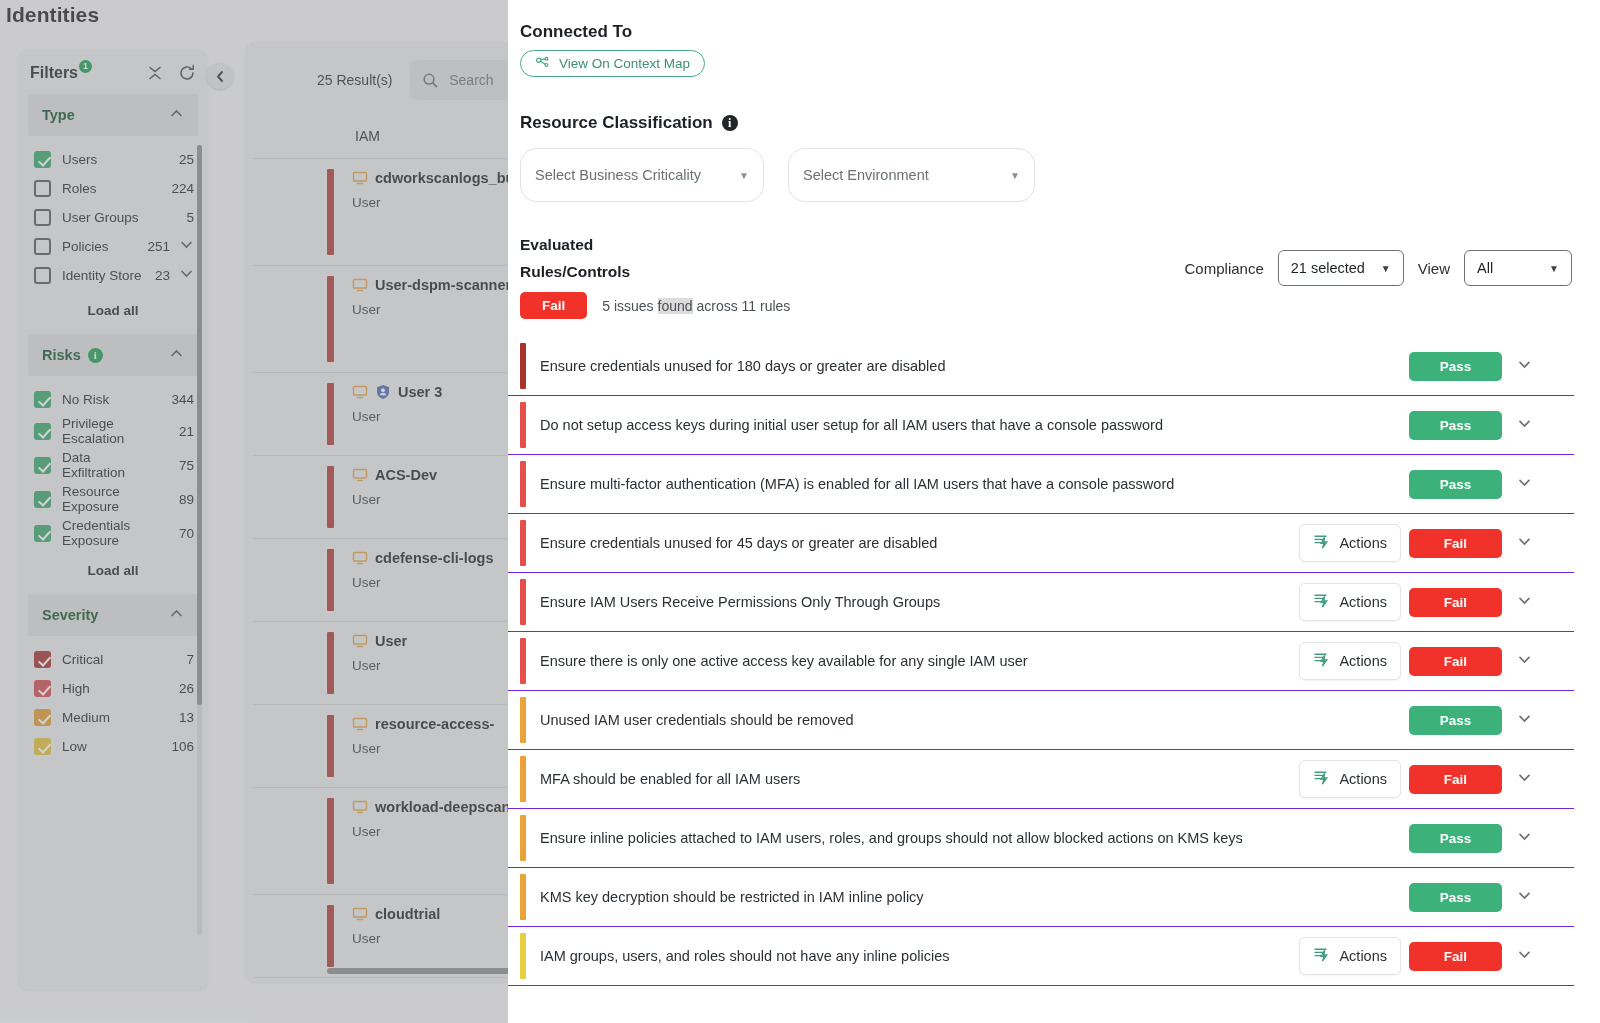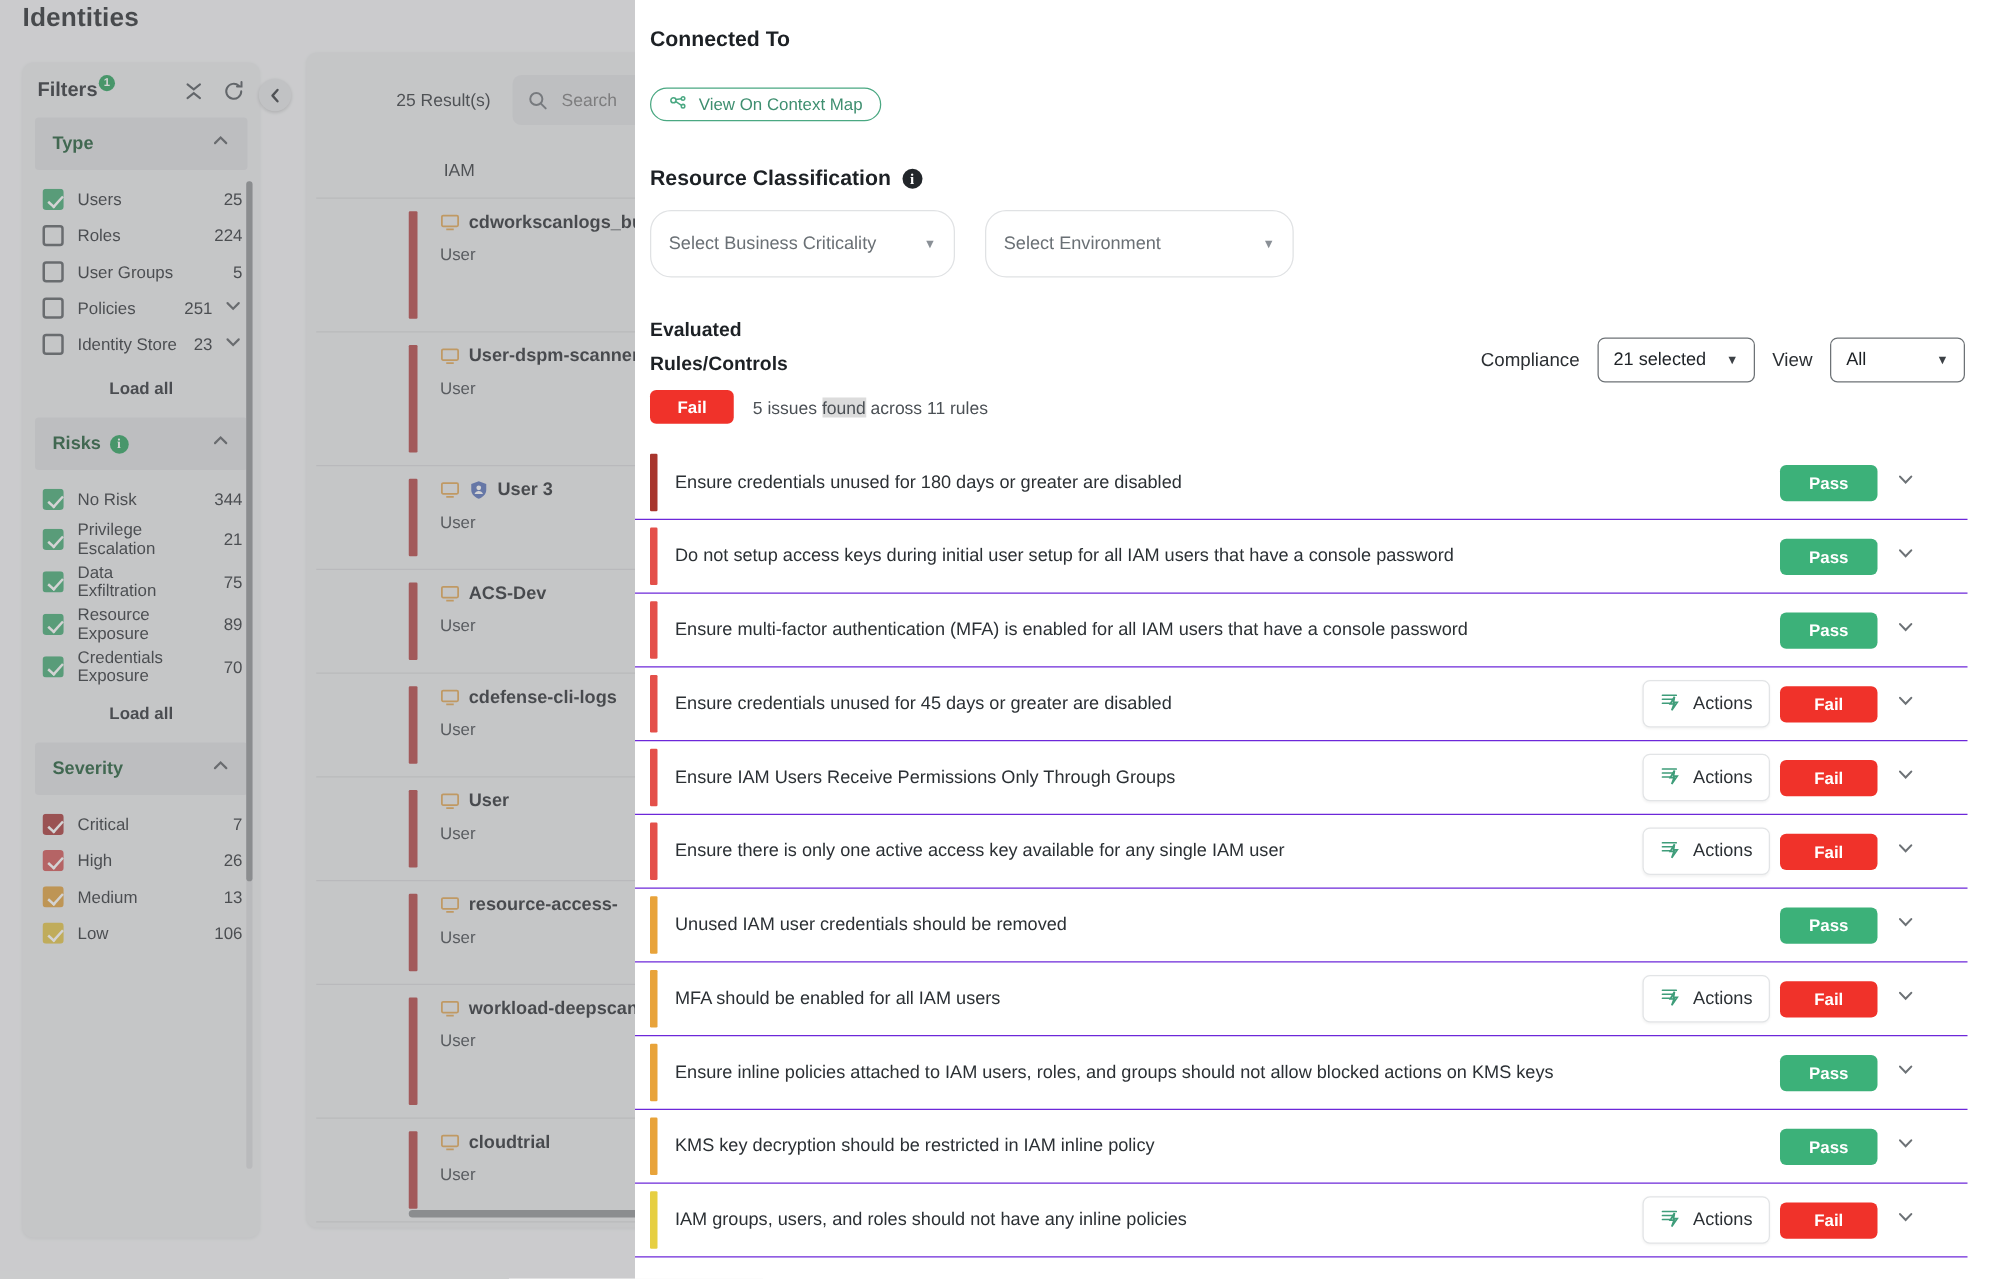--- a/index.html
+++ b/index.html
@@ -16,21 +16,21 @@
     position: absolute; left: 0; top: 0; width: 1600px; height: 1023px;
     background: #f2f3f4;
   }
   #dimmer {
     position: absolute; left: 0; top: 0; width: 508px; height: 1023px;
     background: rgba(140,140,142,0.38);
     z-index: 40; pointer-events: none;
   }
 
   .page-title {
-    position: absolute; left: 18px; top: 3px;
+    position: absolute; left: 6px; top: 3px;
     font-size: 21px; font-weight: 700; color: #1f2326; letter-spacing: .1px;
   }
 
   
   .filters-card {
     position: absolute; left: 18px; top: 50px;
     width: 190px; height: 940px;
     background: #e9eaeb; border-radius: 9px;
     box-shadow: 0 1px 3px rgba(0,0,0,.07);
     overflow: hidden;
@@ -152,21 +152,21 @@
   
   #panel {
     position: absolute; left: 508px; top: 0; width: 1092px; height: 1023px;
     background: #fff; z-index: 50; overflow: hidden;
   }
   .h-connected {
     font-size: 17px; font-weight: 700; color: #1d2125;
     padding: 22px 0 0 12px;
   }
   .ctx-btn {
-    margin: 28px 0 0 12px;
+    margin: 8px 0 0 12px;
     display: inline-flex; align-items: center; gap: 9px;
     height: 27px; padding: 0 14px; border-radius: 14px;
     border: 1px solid #4aa882; background: #fff;
     color: #3f8f70; font-size: 13.5px; cursor: pointer; justify-content: space-between;
   }
   .h-rc {
     display: flex; align-items: center; gap: 9px;
     font-size: 17px; font-weight: 700; color: #1d2125;
     padding: 36px 0 0 12px;
   }
@@ -231,21 +231,21 @@
   }
   .actions-btn {
     display: inline-flex; align-items: center; gap: 9px;
     border: 1px solid #e2e4e6; background: #fff; border-radius: 6px;
     height: 38px; padding: 0 13px; cursor: pointer;
     font-size: 14.5px; color: #2b3034; flex: 0 0 auto;
     box-shadow: 0 1px 2px rgba(0,0,0,.05);
     margin-right: 8px;
   }
   .status {
-    flex: 0 0 auto; width: 78px; text-align: center;
+    flex: 0 0 auto; width: 93px; text-align: center;
     font-size: 13.5px; font-weight: 700; color: #fff;
     padding: 7px 16px; border-radius: 5px;
   }
   .status.pass { background: #3cb179; }
   .status.fail { background: #f0322a; }
   .row-chev { flex: 0 0 auto; width: 44px; text-align: center; color: #6d7276; cursor: pointer; }
 </style>
 </head>
 <body>
 

